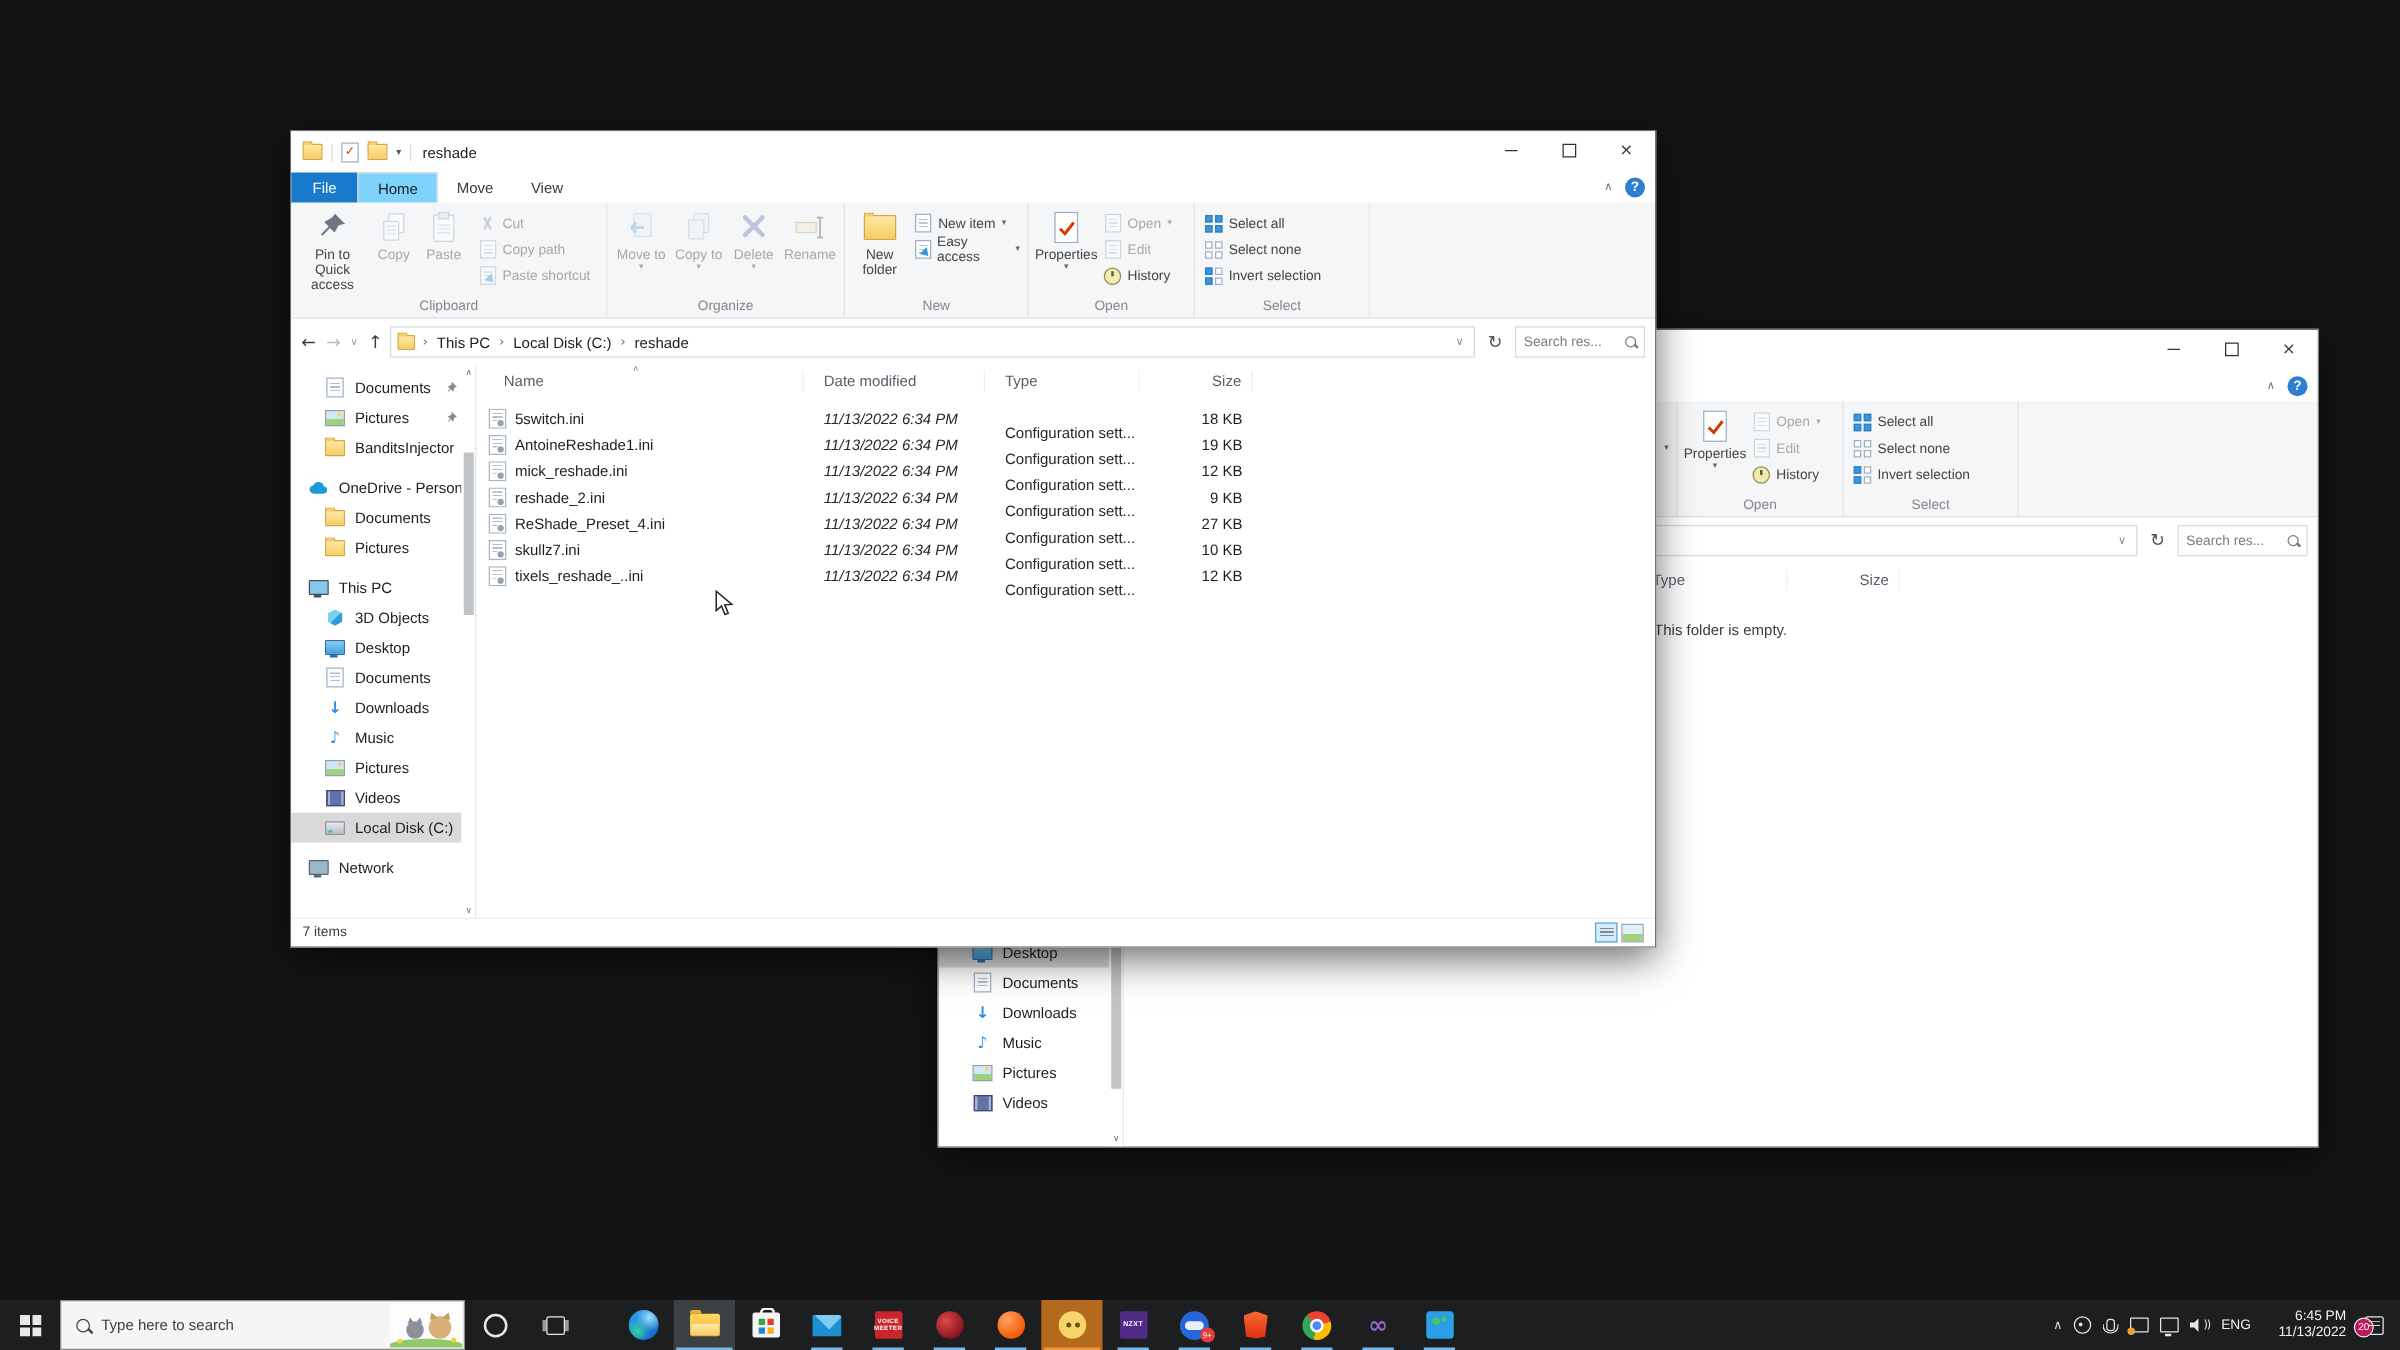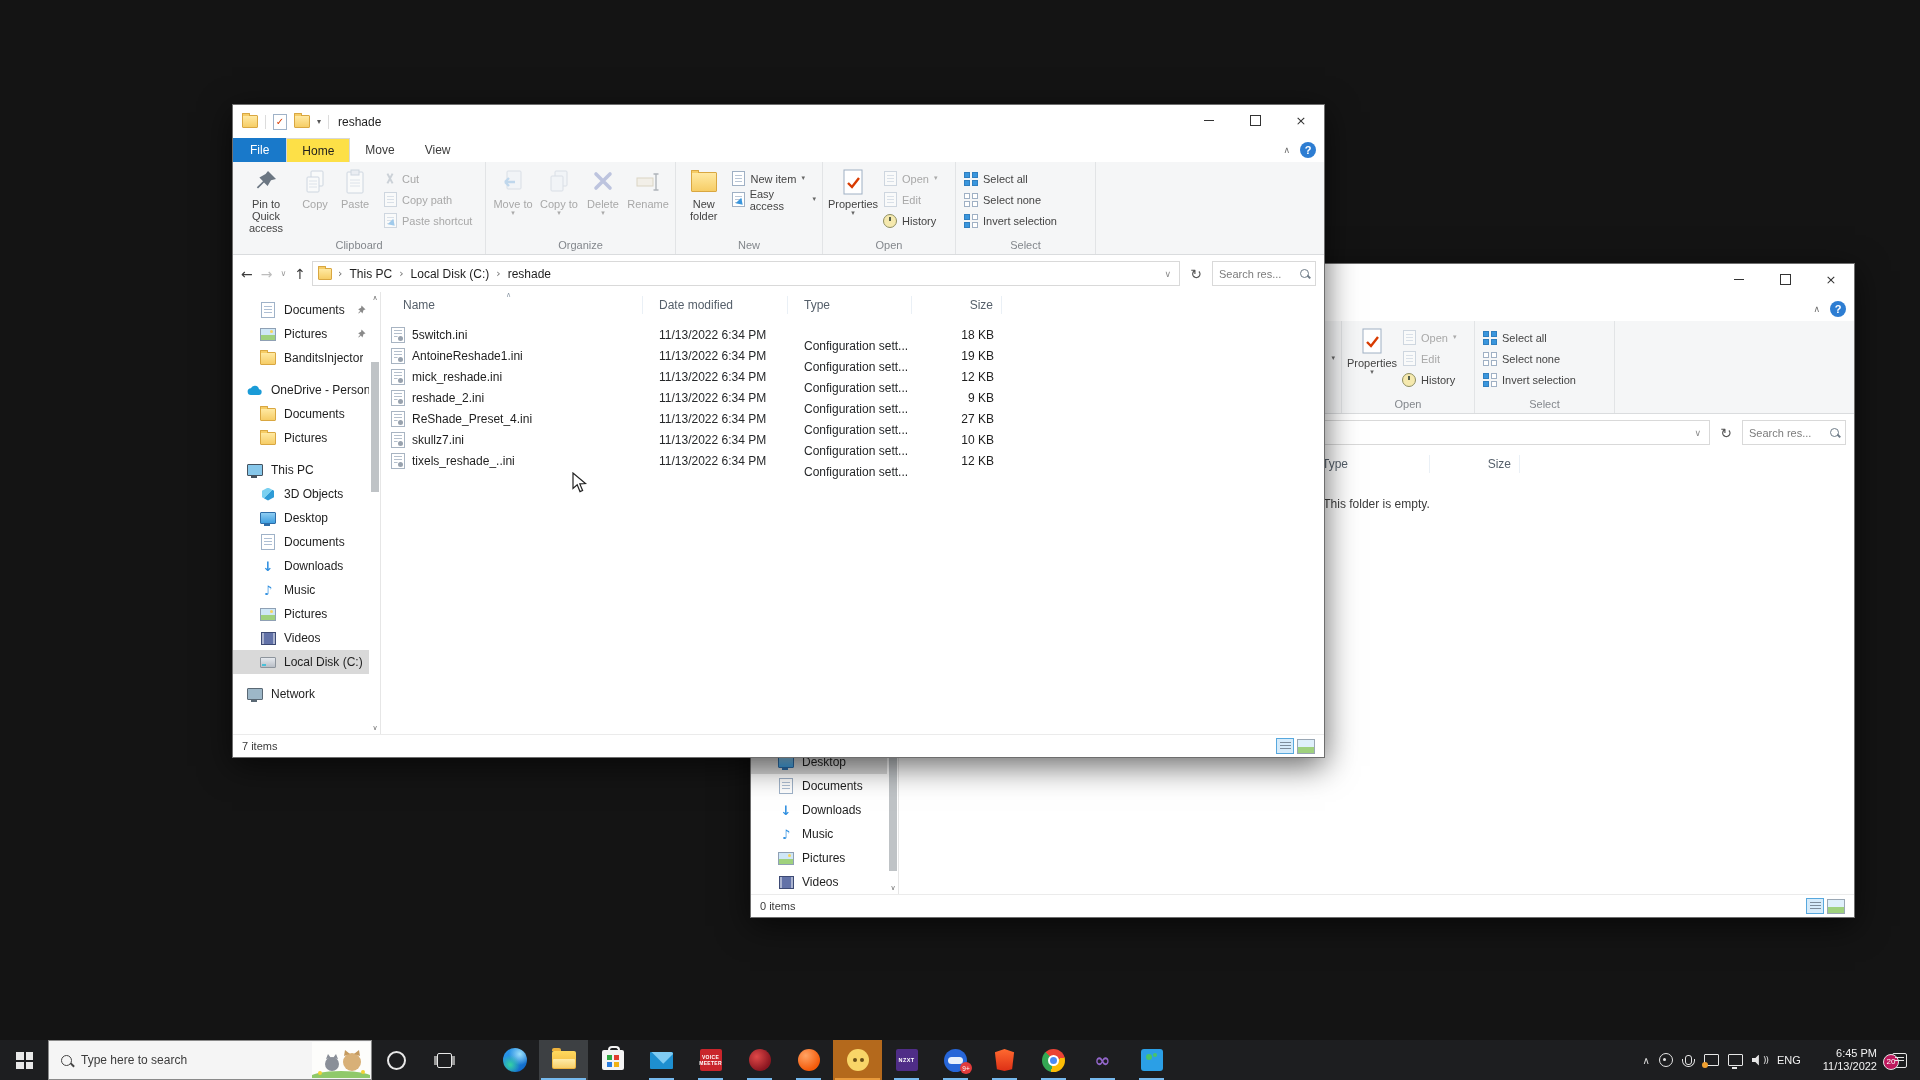--- a/index.html
+++ b/index.html
@@ -15,21 +15,21 @@
   .qat{display:flex;align-items:center;gap:7px;}
   .qat .vsep{width:1px;height:14px;background:#dcdcdc;}
   .wtitle{font-size:12px;color:#1e1e1e;margin-left:2px;}
   .caps{margin-left:auto;display:flex;align-self:flex-start;}
   .cap{width:46px;height:30px;display:flex;align-items:center;justify-content:center;color:#333;font-size:13px;}
   .cap .minbar{width:10px;height:1px;background:#333;}
   .cap .maxbox{width:9px;height:9px;border:1px solid #333;}
   .tabrow{height:24px;display:flex;align-items:stretch;background:#fff;position:relative;flex:0 0 auto;}
   .tab{padding:0 15px;display:flex;align-items:center;color:#3b3b3b;}
   .tab.filetab{background:#1979ca;color:#fff;padding:0 17px;}
-  .tab.active{background:#fde047;border:1px solid #d8d8d8;border-bottom:none;color:#1e1e1e;}
+  .tab.active{background:#7dd3fc;border:1px solid #d8d8d8;border-bottom:none;color:#1e1e1e;}
   .tab-right{position:absolute;right:8px;top:0;height:100%;display:flex;align-items:center;gap:10px;}
   .collapse-ch{color:#6d6d6d;font-size:9px;}
   .helpdot{width:16px;height:16px;border-radius:50%;background:#2d7dd2;color:#fff;font-size:11px;font-weight:bold;
     display:flex;align-items:center;justify-content:center;}
 
   
   .ribbon{height:92px;background:#f5f6f7;border-bottom:1px solid #dadcde;display:flex;flex:0 0 auto;}
   .rg{display:flex;flex-direction:column;border-right:1px solid #e2e4e6;box-sizing:border-box;}
   .rg-c{flex:1;display:flex;align-items:flex-start;padding:3px 2px 0 4px;}
   .rg-l{font-size:11px;color:#83878c;text-align:center;padding:0 0 3px;}
@@ -94,21 +94,21 @@
   .hc{font-size:12px;color:#555f6a;border-right:1px solid #eaf0f6;height:18px;display:flex;align-items:center;box-sizing:border-box;}
   .hc.c-name{width:262px;padding-left:22px;}
   .hc.c-date{width:145px;padding-left:16px;}
   .hc.c-type{width:124px;padding-left:16px;}
   .hc.c-size{width:90px;justify-content:flex-end;padding-right:8px;}
   .sortcaret{position:absolute;left:125px;top:-1px;font-size:7px;color:#8a97a5;}
   .frows{padding-top:6px;}
   .fr{display:flex;height:21px;align-items:center;}
   .fc{box-sizing:border-box;color:#1e1e1e;white-space:nowrap;overflow:hidden;}
   .fc.c-name{width:262px;display:flex;align-items:center;gap:7px;padding-left:10px;}
-  .fc.c-date{width:145px;padding-left:16px;color:#26282a;}
+  .fc.c-date{width:145px;padding-left:16px;color:#26282a;font-style:italic;}
   .fc.c-type{width:124px;padding-left:16px;color:#26282a;margin-top:22px;}
   .fc.c-size{width:90px;text-align:right;padding-right:8px;}
   .empty-msg{position:absolute;top:46px;left:0;right:0;text-align:center;color:#3c3c3c;}
 
   .statusbar{height:22px;border-top:1px solid #ebebeb;display:flex;align-items:center;padding:0 9px;
     font-size:11px;color:#3a3a3a;background:#fff;flex:0 0 auto;}
   .view-toggles{margin-left:auto;display:flex;gap:3px;align-items:center;}
   .v-details{width:16px;height:14px;border:1px solid #57a8de;background:#d6ebfa;position:relative;}
   .v-details::after{content:"";position:absolute;left:3px;right:2px;top:3px;height:8px;
     background:repeating-linear-gradient(#7d8c9a 0 1px,transparent 1px 3px);}
@@ -419,27 +419,20 @@
       <div class="filearea">
         <div class="fl-h">
           <div class="hc c-name"></div>
           <div class="hc c-date"></div>
           <div class="hc c-type">Type</div>
           <div class="hc c-size">Size</div>
         </div>
         <div class="empty-msg">This folder is empty.</div>
       </div>
     </div>
-    <div class="statusbar">
-      <span>0 items</span>
-      <div class="view-toggles">
-        <span class="v-details"></span>
-        <span class="v-thumbs"></span>
-      </div>
-    </div>
   </div>
 
   <div class="window" id="front-window" style="left:232px;top:104px;width:1093px;height:654px;z-index:10;">
     <div class="titlebar">
       <div class="qat">
         <span class="sic2">
             <span class="i-folder"></span>
           </span>
         <span class="vsep"></span>
         <span class="i-check glyph">✓</span>

